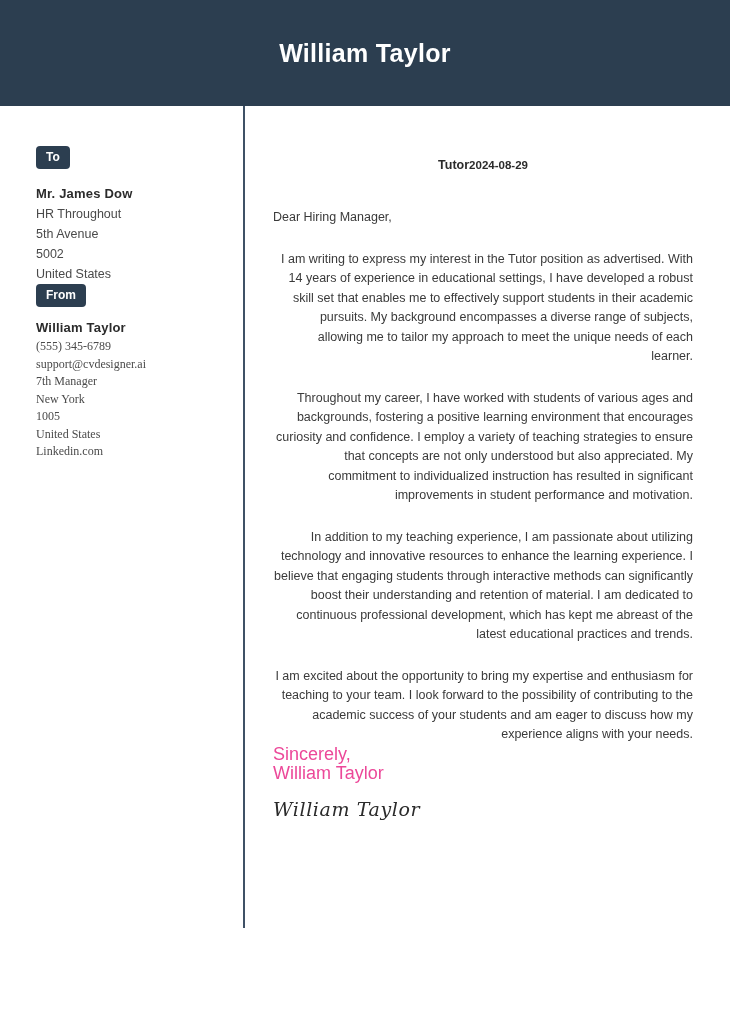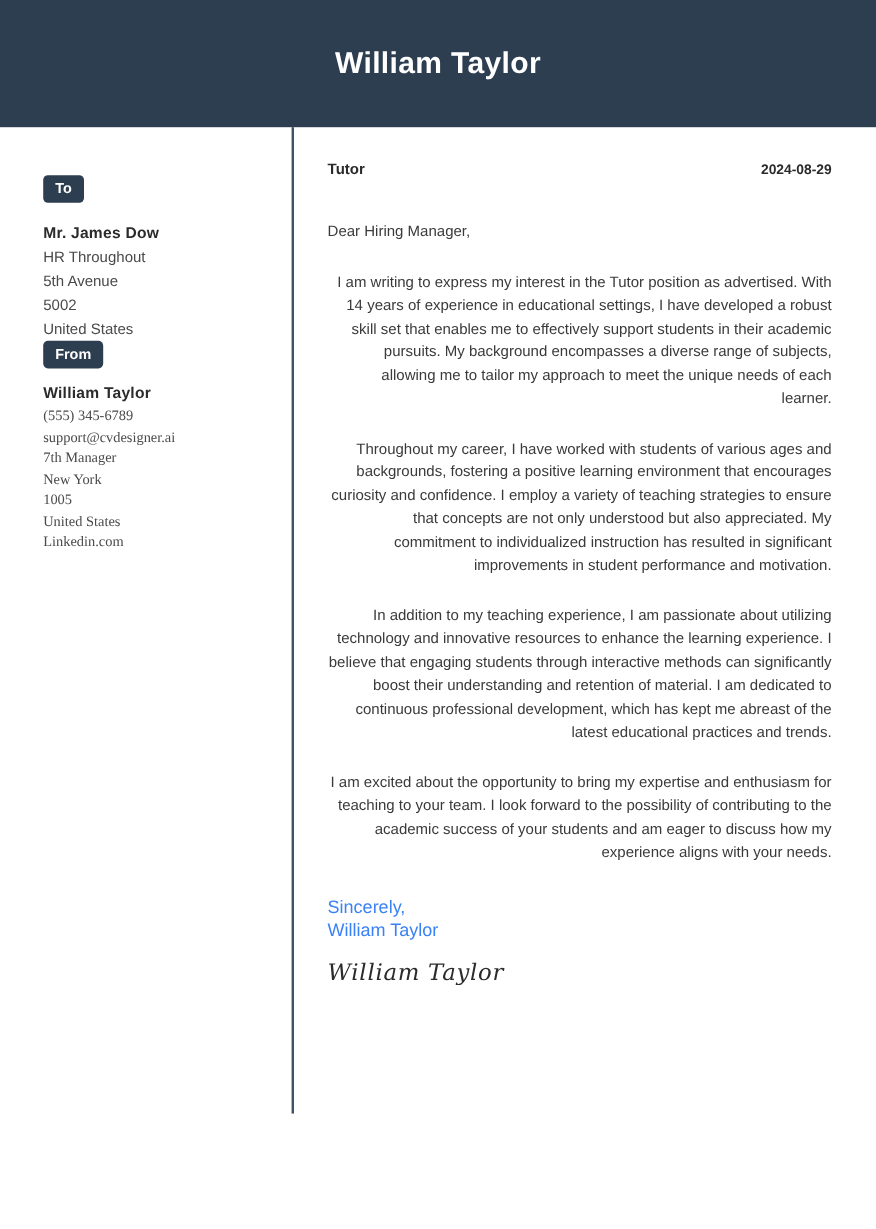--- a/index.html
+++ b/index.html
@@ -117,23 +117,23 @@
   
   .letter {
     position: absolute;
     left: 273px;
     top: 0;
     width: 420px;
   }
 
   .letter-head {
     display: flex;
-    justify-content: space-between;
+    justify-content: center;
     align-items: baseline;
-    padding-top: 28px;
+    padding-top: 52px;
   }
   .job-title {
     font-size: 12.5px;
     font-weight: bold;
     color: #2b2b2b;
   }
   .letter-date {
     font-size: 11.5px;
     font-weight: bold;
     color: #2b2b2b;
@@ -148,23 +148,22 @@
 
   .para {
     margin-top: 22px;
     font-size: 12.5px;
     color: #3a3a3a;
     line-height: 19.5px;
     text-align: right;
   }
 
   .closing {
-    margin-top: 26px;
-    font-size: 15px;
-    color: #3b82f6;
+    font-size: 18px;
+    color: #ec4899;
     line-height: 19.5px;
   }
   .closing-line { display: block; }
 
   .signature {
     margin-top: 14px;
     font-family: "DejaVu Serif", serif;
     font-style: italic;
     font-size: 19px;
     color: #2b2b2b;

